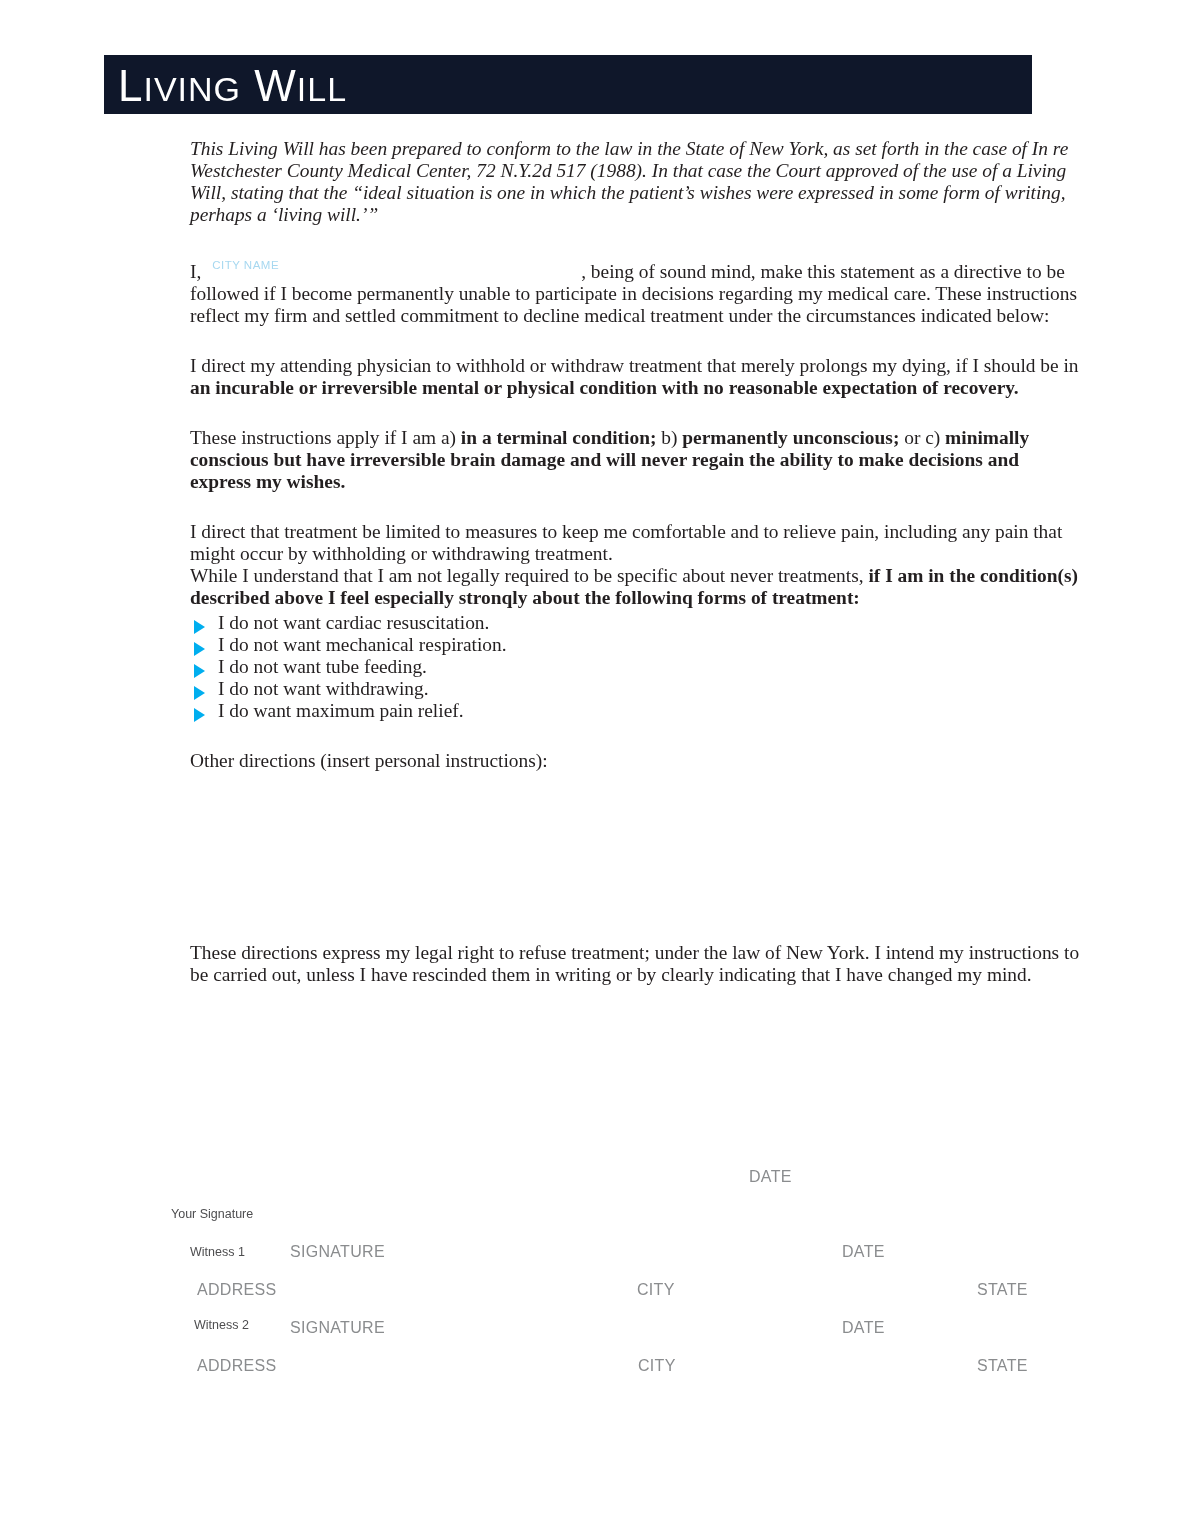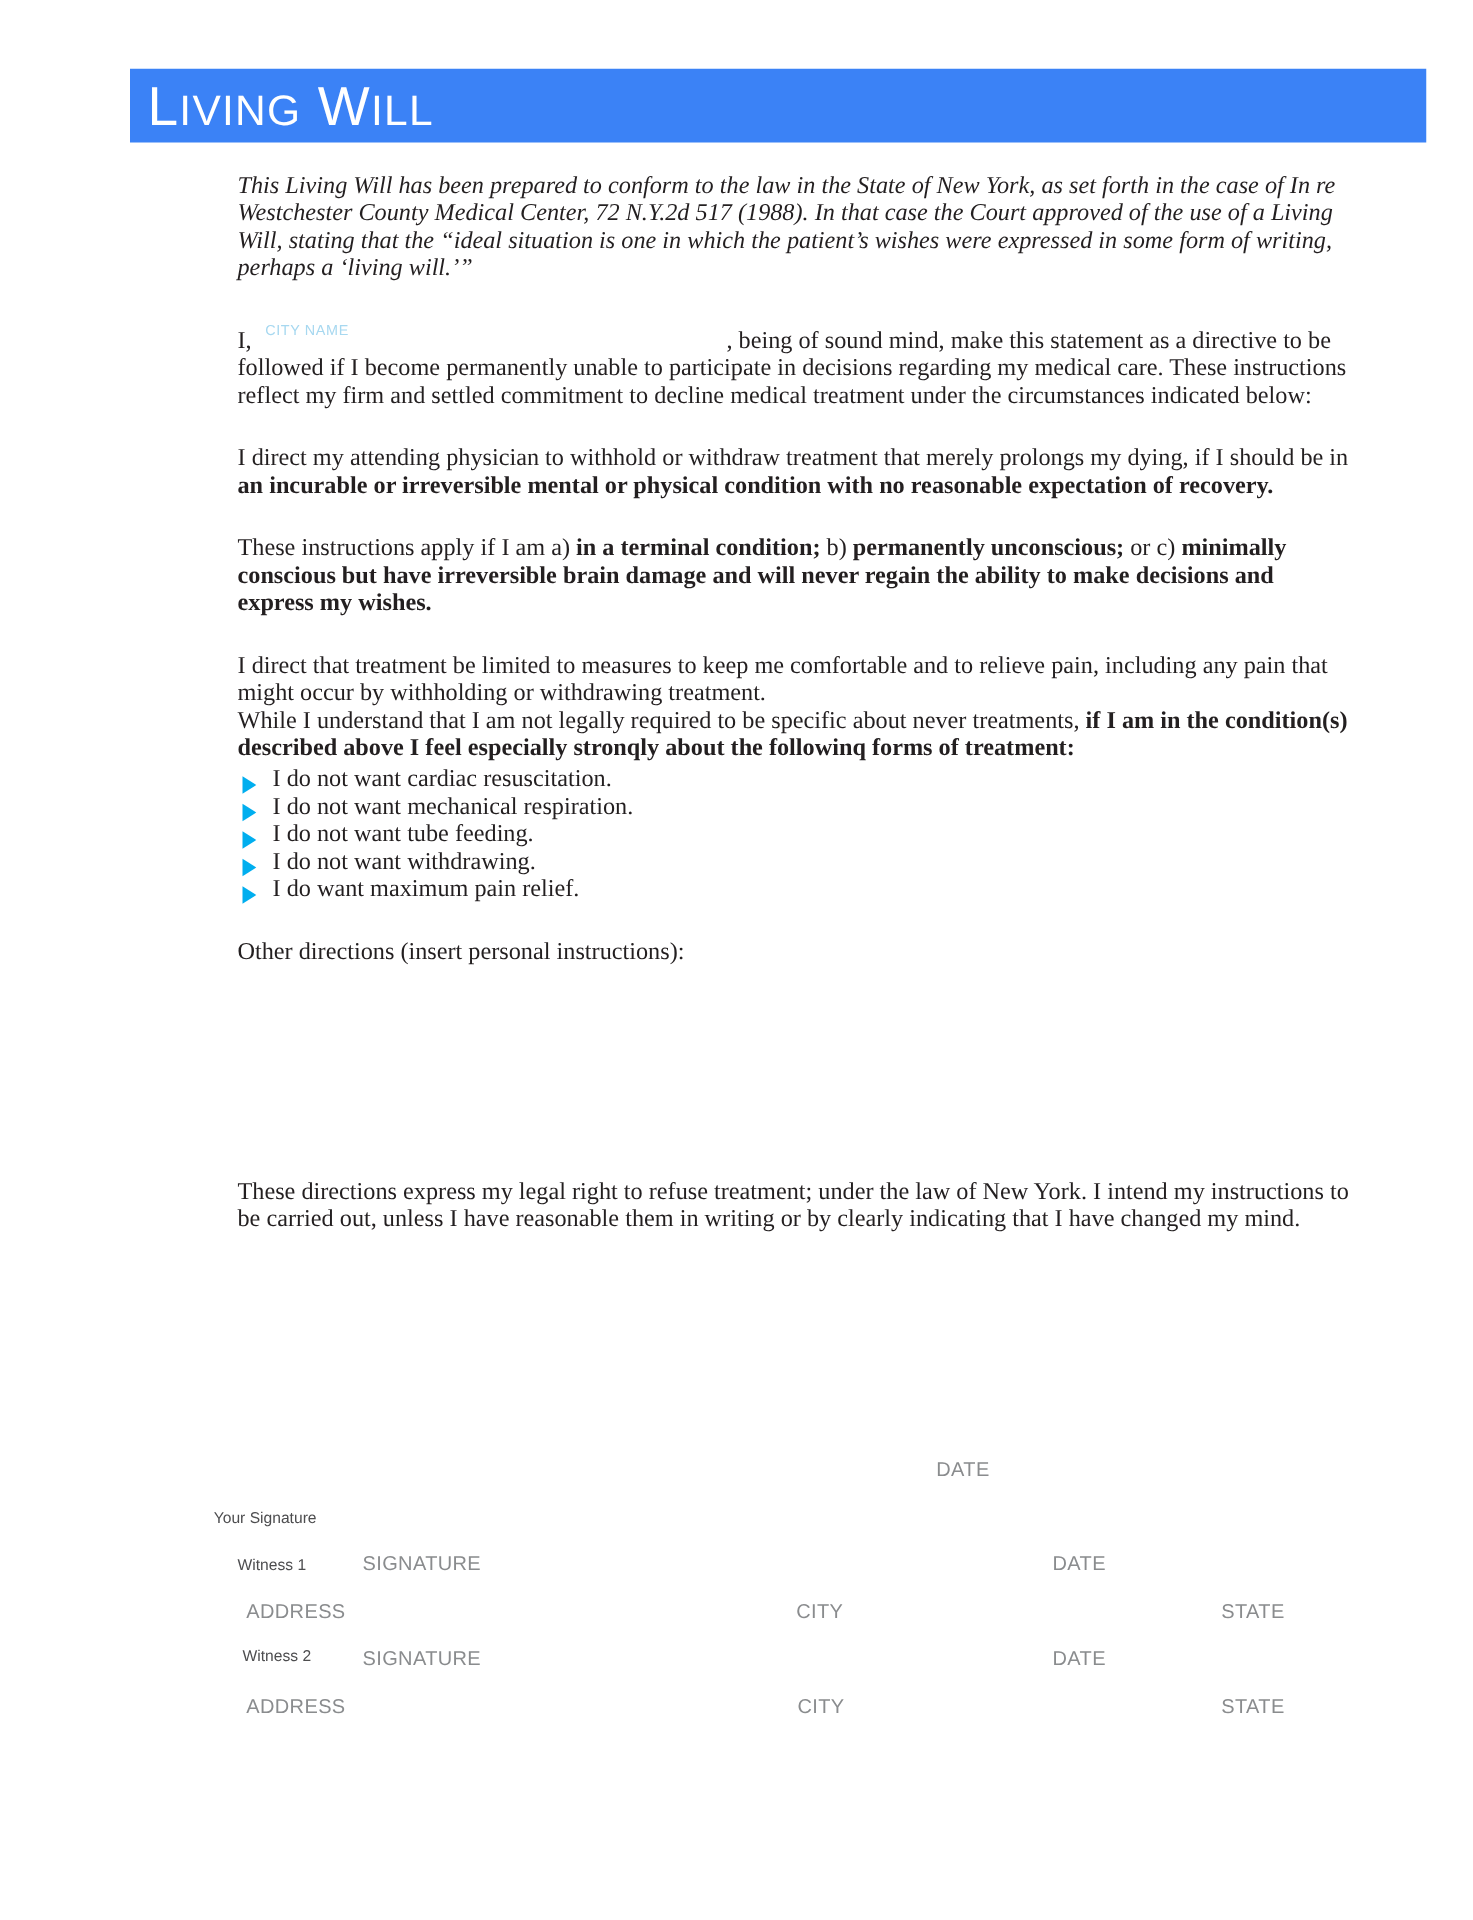--- a/index.html
+++ b/index.html
@@ -1,17 +1,17 @@
 <!DOCTYPE html>
 <html><head>
 <meta charset="utf-8">
 <style>
   html, body { margin: 0; padding: 0; background: #ffffff; }
   body { width: 1178px; height: 1536px; position: relative; overflow: hidden; font-family: "Liberation Serif", "DejaVu Serif", serif; color: #231f20; }
-  .title-bar { position: absolute; left: 104px; top: 55px; width: 1037px; height: 59px; background: #3b82f6; }
+  .title-bar { position: absolute; left: 104px; top: 55px; width: 928px; height: 59px; background: #0f172a; }
   .title-text { position: absolute; left: 14px; top: 6px; color: #ffffff; font-family: "Liberation Sans", "DejaVu Sans", sans-serif; font-weight: 400; font-size: 44px; letter-spacing: 1px; line-height: 50px; }
   .title-text .cap { font-size: 44px; }
   .title-text .small { font-size: 34px; }
   .body { position: absolute; left: 190px; top: 138px; width: 890px; font-size: 19.4px; line-height: 22px; }
   .intro { font-style: italic; margin: 0 0 28px 0; }
   p { margin: 0 0 28px 0; }
   .name-field { display: inline-block; width: 375px; height: 24px; vertical-align: baseline; position: relative; }
   .name-placeholder { font-family: "Liberation Sans", "DejaVu Sans", sans-serif; font-size: 11.5px; color: #a7d8f0; letter-spacing: 0.5px; position: absolute; left: 6px; top: 0px; }
   b { font-weight: bold; }
   .list { list-style: none; margin: 3px 0 28px 0; padding: 0; }
@@ -50,21 +50,21 @@
     <li><span class="bullet"></span><span>I do not want cardiac resuscitation.</span></li>
     <li><span class="bullet"></span><span>I do not want mechanical respiration.</span></li>
     <li><span class="bullet"></span><span>I do not want tube feeding.</span></li>
     <li><span class="bullet"></span><span>I do not want withdrawing.</span></li>
     <li><span class="bullet"></span><span>I do want maximum pain relief.</span></li>
   </ul>
 
   <div>Other directions (insert personal instructions):</div>
   <div class="other-box"></div>
 
-  <p>These directions express my legal right to refuse treatment; under the law of New York.  I intend my instructions to be carried out, unless I have reasonable them in writing or by clearly indicating that I have changed my mind.</p>
+  <p>These directions express my legal right to refuse treatment; under the law of New York.  I intend my instructions to be carried out, unless I have rescinded them in writing or by clearly indicating that I have changed my mind.</p>
 </div>
 
 <div class="sig dark" style="left:171px; top:1169px;margin-top:38px;">Your Signature</div>
 <div class="sig-input" style="left:260px; top:1166px; width:470px;"></div>
 <div class="sig" style="left:749px; top:1168px;">DATE</div>
 <div class="sig-input" style="left:790px; top:1166px; width:290px;"></div>
 
 <div class="sig dark" style="left:190px; top:1245px;">Witness 1</div>
 <div class="sig" style="left:290px; top:1243px;">SIGNATURE</div>
 <div class="sig-input" style="left:360px; top:1241px; width:470px;"></div>

